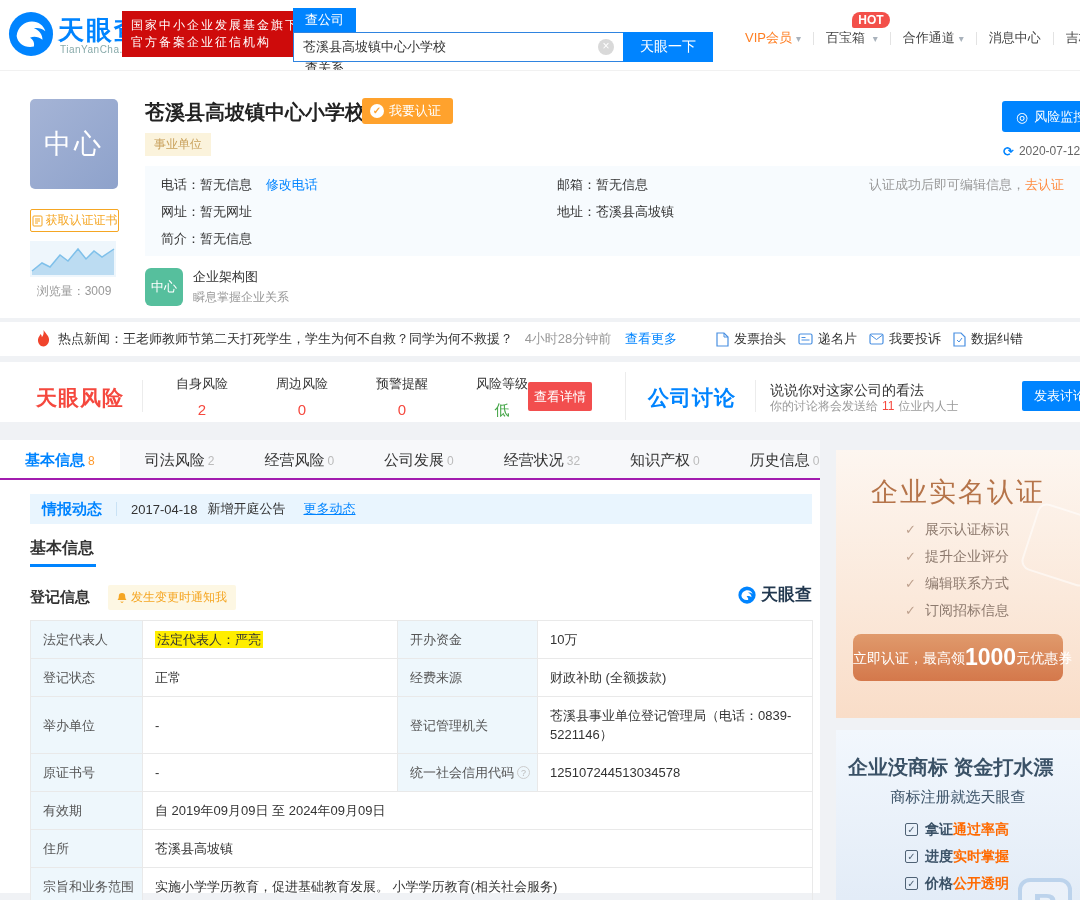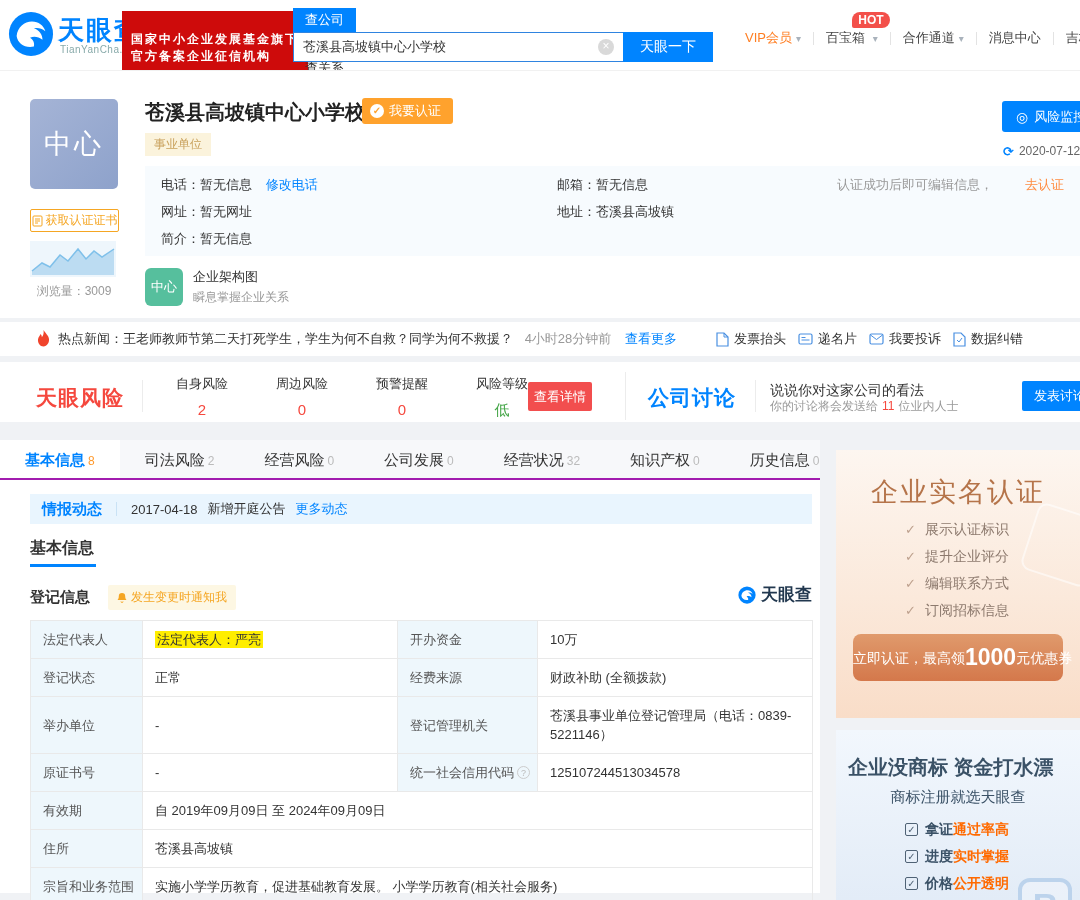--- a/index.html
+++ b/index.html
@@ -4,29 +4,29 @@
 <style>
   * { margin:0; padding:0; box-sizing:border-box; }
   html,body { width:1080px; height:900px; }
   body {
     position:relative; overflow:hidden; background:#f0f2f5;
     font-family:"Liberation Sans","DejaVu Sans",sans-serif; color:#333;
   }
   .abs { position:absolute; }
   .nowrap { white-space:nowrap; }
   .link { color:#0084ff; cursor:pointer; }
-  .orange-link { color:#ff8d42; cursor:pointer;margin-left:32px; }
+  .orange-link { color:#ff8d42; cursor:pointer; }
   .gray { color:#999; }
 
   
   .header { left:0; top:0; width:1080px; height:70px; background:#fff; }
   .logo-icon { left:8; left:8px; top:11px; width:46px; height:46px; }
   .logo-cn { left:58px; top:13px; font-size:26px; font-weight:bold; color:#0084ff; letter-spacing:2px; }
   .logo-en { left:60px; top:44px; font-size:10px; color:#8aa; letter-spacing:.5px; }
-  .hbadge { left:122px; top:11px; background:#ce0b0b; color:#fff; font-size:12px; line-height:17px; padding:20px 9px; font-weight:bold; letter-spacing:2px; }
+  .hbadge { left:122px; top:11px; background:#ce0b0b; color:#fff; font-size:12px; line-height:17px; padding:6px 9px; font-weight:normal; letter-spacing:2px; }
   .stabs { left:293px; top:8px; height:24px; display:flex; align-items:center;flex-direction:column; }
   .stab { font-size:13px; padding:3px 12px; color:#333; cursor:pointer; }
   .stab.active { background:#0084ff; color:#fff; }
   .sinput { left:293px; top:32px; width:330px; height:30px; border:1px solid #2f84e0; border-right:none; font-size:13px; padding:0 30px 0 9px; color:#333; outline:none; background:#fff; }
   .sclear { left:598px; top:39px; width:16px; height:16px; border-radius:50%; background:#d9d9d9; color:#fff; font-size:12px; line-height:15px; text-align:center; cursor:pointer; }
   .sbtn { left:623px; top:32px; width:90px; height:30px; background:#0084ff; color:#fff; font-size:14px; border:none; cursor:pointer; }
   .topnav { left:745px; top:26px; height:24px; display:flex; align-items:center; white-space:nowrap; }
   .tnav-item { font-size:13px; color:#454545; cursor:pointer; position:relative; }
   .tnav-item.vip { color:#ff7e22; }
   .caret::after { content:"▾"; color:#a9b2bc; font-size:10px; margin-left:4px; }
@@ -302,21 +302,21 @@
   <div class="tab"><span>知识产权</span><span class="cnt">0</span></div>
   <div class="tab"><span>历史信息</span><span class="cnt">0</span></div>
 </div>
 
 <div class="abs main">
   <div class="abs intel">
     <span class="intel-logo">情报动态</span>
     <span class="intel-sep"></span>
     <span>2017-04-18</span>
     <span style="margin-left:10px;">新增开庭公告</span>
-    <span class="link" style="margin-left:10px;">更多动态</span>
+    <span class="link" style="margin-left:18px;text-decoration:underline;">更多动态</span>
   </div>
 
   <div class="abs sec-title">基本信息</div>
   <div class="abs sec-underline"></div>
 
   <div class="abs reg-title">登记信息</div>
   <div class="abs notify-tag">
     <svg width="10" height="12" viewBox="0 0 10 12">
         <path d="M5 1a3.2 3.2 0 0 1 3.2 3.2c0 2.3.8 3.3 1.3 3.8H.5C1 7.5 1.8 6.5 1.8 4.2A3.2 3.2 0 0 1 5 1z" fill="#f5a623"></path>
         <path d="M4 9.5a1 1 0 0 0 2 0" fill="none" stroke="#f5a623"></path>

